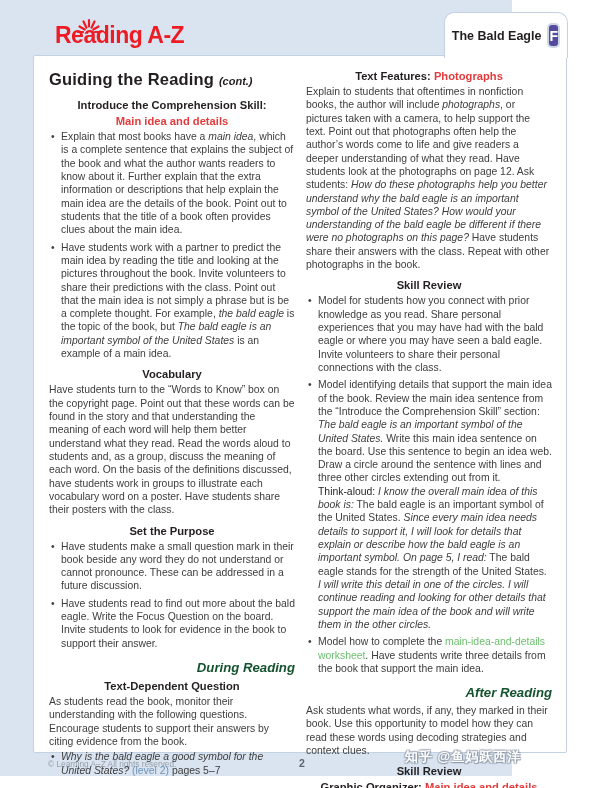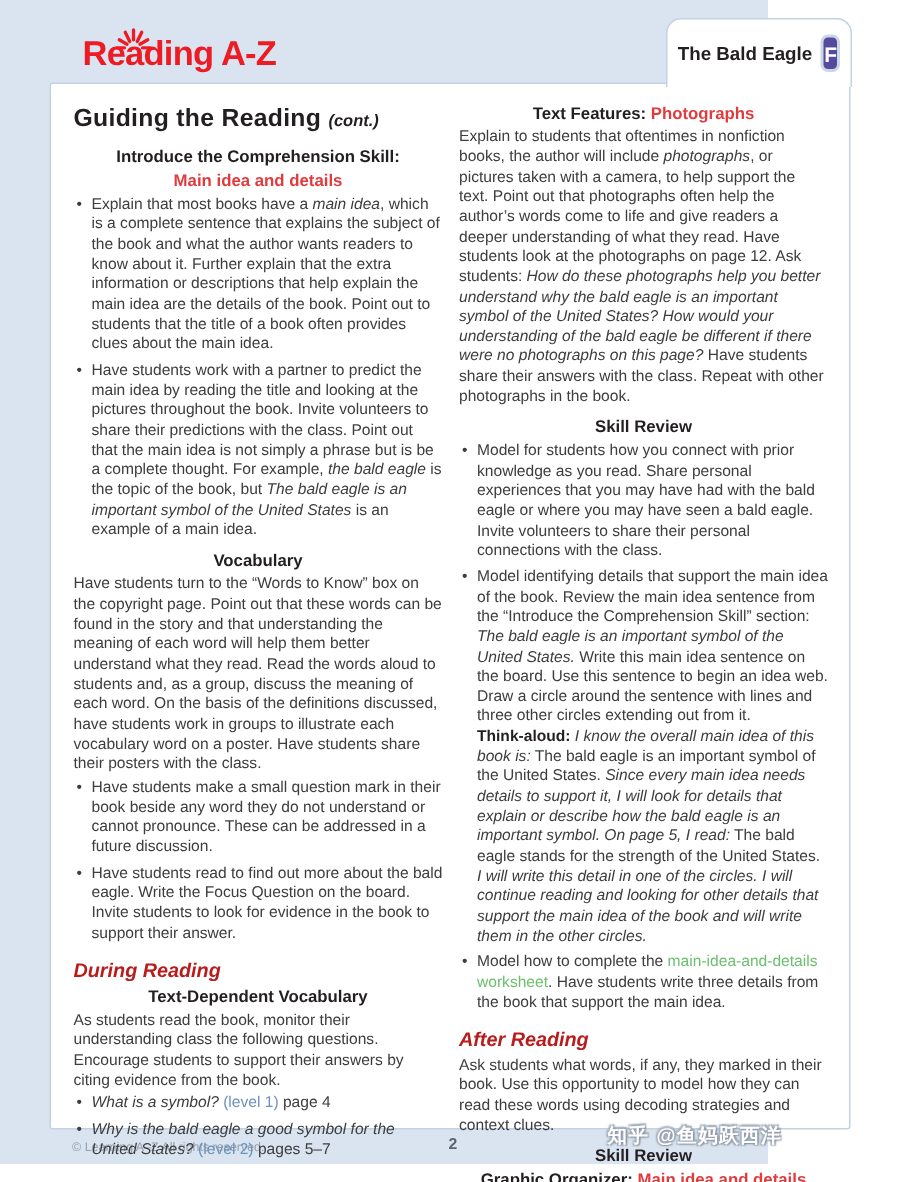--- a/index.html
+++ b/index.html
@@ -23,28 +23,28 @@
   .panel { position:absolute; left:33px; top:55px; width:534px; height:698px; background:#ffffff;
            border:1.5px solid #c3d2e2; border-radius:2px; padding:13px 14px 10px 15px; z-index:2; }
   .columns { display:flex; gap:11px; }
   .col { width:250px; font-size:10.4px; line-height:1.28; color:#3d3d3d; }
 
   .doc-title { font-size:16.5px; font-weight:bold; color:#231f20; letter-spacing:0.2px; margin:0 0 8px 0; }
   .doc-title .cont { font-size:11px; font-style:italic; letter-spacing:0; }
   .h3 { font-size:11.2px; font-weight:bold; color:#231f20; margin:7px 0 2px 0; line-height:1.25;text-align:center; }
   .h3.first { margin-top:0; }
   .h3.tight { margin-top:0; }
-  .h2red { font-size:13.2px; font-weight:bold; font-style:italic; color:#b91c1c; margin:10px 0 2px 0; }
+  .h2red { font-size:13.2px; font-weight:bold; font-style:italic; color:#14532d; margin:10px 0 2px 0;text-align:right; }
   .para { margin:1px 0 2px 0; }
   ul.blist { list-style:none; margin:2px 0 2px 0; }
   ul.blist li { position:relative; padding-left:12px; margin:0 0 4px 0; }
   ul.blist li::before { content:"\2022"; position:absolute; left:2px; top:0; color:#3d3d3d; }
 
   .seg.i { font-style:italic; }
-  .seg.b { font-weight:bold; color:#231f20;margin-top:21px; }
+  .seg.b { font-weight:normal; color:#231f20;margin-top:21px; }
   .seg.red { color:#e23b3d; font-weight:bold; }
   .seg.blue { color:#6e93b8; }
   .seg.green { color:#6cbf6e; }
 
   
   .copyright { position:absolute; left:48px; top:759px; font-size:8.3px; color:#969eab; }
   .page-num { position:absolute; left:299px; top:757px; font-size:10.5px; font-weight:bold; color:#5d646e; }
   .watermark { position:absolute; left:405px; top:748px; font-size:13px; font-weight:bold; color:#ffffff;
                white-space:nowrap; z-index:5; letter-spacing:1px;
                text-shadow:1px 1px 1px #8e99a8, -1px -1px 1px #aab3c0, 1px -1px 1px #9aa4b2, -1px 1px 1px #9aa4b2; }
@@ -81,29 +81,29 @@
       <div class="col" id="left-col">
           <div class="doc-title"><span>Guiding the Reading </span><span class="cont">(cont.)</span></div>
           <div class="h3 first"><span class="seg ">Introduce the Comprehension Skill:</span></div>
           <div class="h3 tight"><span class="seg red">Main idea and details</span></div>
           <ul class="blist">
             <li><span class="seg ">Explain that most books have a </span><span class="seg i">main idea</span><span class="seg ">, which is a complete sentence that explains the subject of the book and what the author wants readers to know about it. Further explain that the extra information or descriptions that help explain the main idea are the details of the book. Point out to students that the title of a book often provides clues about the main idea.</span></li>
             <li><span class="seg ">Have students work with a partner to predict the main idea by reading the title and looking at the pictures throughout the book. Invite volunteers to share their predictions with the class. Point out that the main idea is not simply a phrase but is be a complete thought. For example, </span><span class="seg i">the bald eagle</span><span class="seg "> is the topic of the book, but </span><span class="seg i">The bald eagle is an important symbol of the United States</span><span class="seg "> is an example of a main idea.</span></li>
           </ul>
           <div class="h3"><span class="seg ">Vocabulary</span></div>
           <p class="para"><span class="seg ">Have students turn to the “Words to Know” box on the copyright page. Point out that these words can be found in the story and that understanding the meaning of each word will help them better understand what they read. Read the words aloud to students and, as a group, discuss the meaning of each word. On the basis of the definitions discussed, have students work in groups to illustrate each vocabulary word on a poster. Have students share their posters with the class.</span></p>
+          <div class="h3"><span class="seg ">Set the Purpose</span></div>
           <ul class="blist">
             <li><span class="seg ">Have students make a small question mark in their book beside any word they do not understand or cannot pronounce. These can be addressed in a future discussion.</span></li>
             <li><span class="seg ">Have students read to find out more about the bald eagle. Write the Focus Question on the board. Invite students to look for evidence in the book to support their answer.</span></li>
           </ul>
           <div class="h2red">During Reading</div>
-          <div class="h3 tight"><span class="seg ">Text-Dependent Vocabulary</span></div>
-          <p class="para"><span class="seg ">As students read the book, monitor their understanding class the following questions. Encourage students to support their answers by citing evidence from the book.</span></p>
+          <div class="h3 tight"><span class="seg ">Text-Dependent Question</span></div>
+          <p class="para"><span class="seg ">As students read the book, monitor their understanding with the following questions. Encourage students to support their answers by citing evidence from the book.</span></p>
           <ul class="blist">
-            <li><span class="seg i">What is a symbol?</span><span class="seg "> </span><span class="seg blue">(level 1)</span><span class="seg "> page 4</span></li>
             <li><span class="seg i">Why is the bald eagle a good symbol for the United States?</span><span class="seg "> </span><span class="seg blue">(level 2)</span><span class="seg "> pages 5–7</span></li>
           </ul>
         </div>
       <div class="col" id="right-col">
           <div class="h3 first"><span class="seg ">Text Features: </span><span class="seg red">Photographs</span></div>
           <p class="para"><span class="seg ">Explain to students that oftentimes in nonfiction books, the author will include </span><span class="seg i">photographs</span><span class="seg ">, or pictures taken with a camera, to help support the text. Point out that photographs often help the author’s words come to life and give readers a deeper understanding of what they read. Have students look at the photographs on page 12. Ask students: </span><span class="seg i">How do these photographs help you better understand why the bald eagle is an important symbol of the United States? How would your understanding of the bald eagle be different if there were no photographs on this page?</span><span class="seg "> Have students share their answers with the class. Repeat with other photographs in the book.</span></p>
           <div class="h3"><span class="seg ">Skill Review</span></div>
           <ul class="blist">
             <li><span class="seg ">Model for students how you connect with prior knowledge as you read. Share personal experiences that you may have had with the bald eagle or where you may have seen a bald eagle. Invite volunteers to share their personal connections with the class.</span></li>
             <li><span class="seg ">Model identifying details that support the main idea of the book. Review the main idea sentence from the “Introduce the Comprehension Skill” section: </span><span class="seg i">The bald eagle is an important symbol of the United States.</span><span class="seg "> Write this main idea sentence on the board. Use this sentence to begin an idea web. Draw a circle around the sentence with lines and three other circles extending out from it.</span><br><span class="seg b">Think-aloud: </span><span class="seg i">I know the overall main idea of this book is:</span><span class="seg "> The bald eagle is an important symbol of the United States. </span><span class="seg i">Since every main idea needs details to support it, I will look for details that explain or describe how the bald eagle is an important symbol. On page 5, I read:</span><span class="seg "> The bald eagle stands for the strength of the United States. </span><span class="seg i">I will write this detail in one of the circles. I will continue reading and looking for other details that support the main idea of the book and will write them in the other circles.</span></li>

